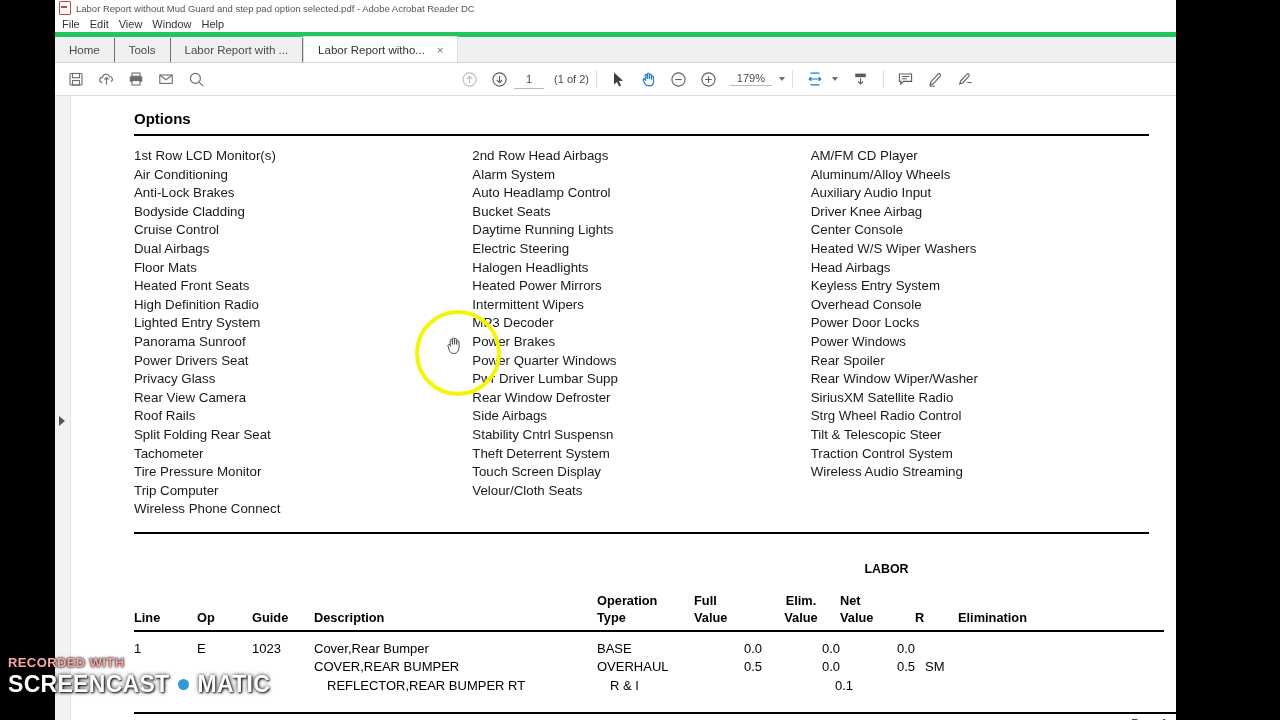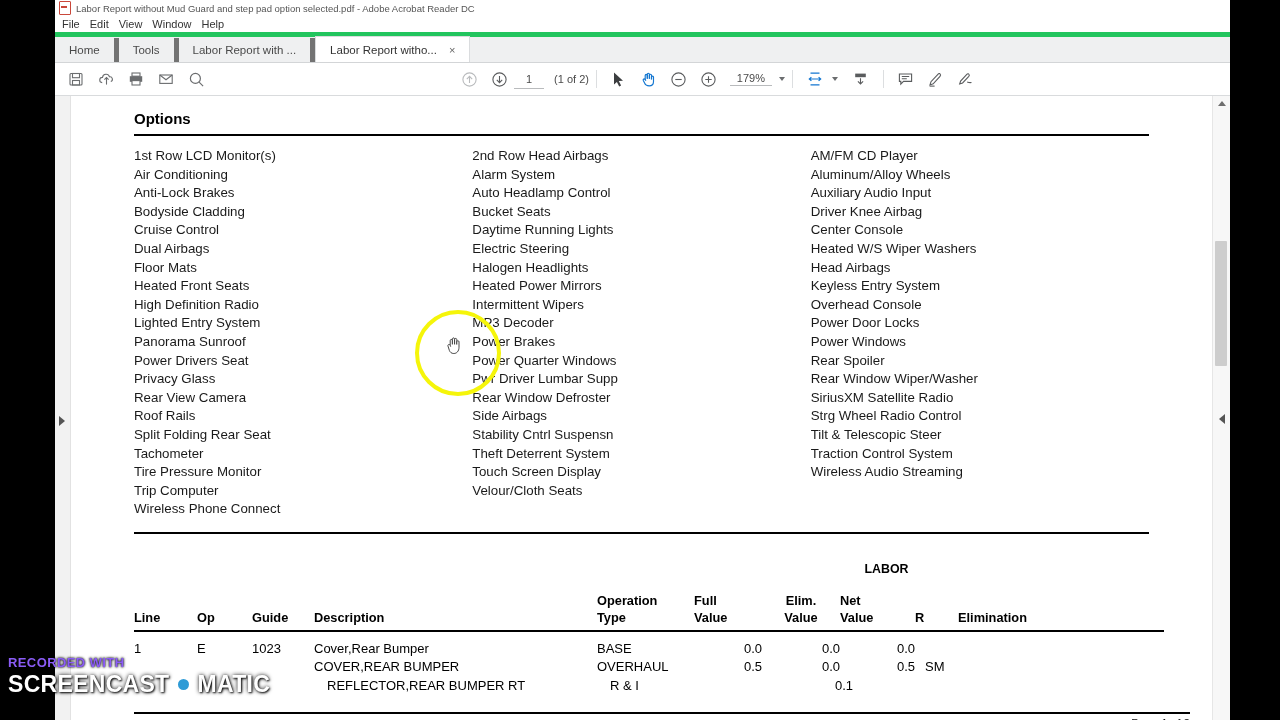--- a/index.html
+++ b/index.html
@@ -4,21 +4,21 @@
 <style>
   html, body {
     margin: 0; padding: 0;
     width: 1280px; height: 720px;
     background: #000;
     font-family: "Liberation Sans", sans-serif;
     overflow: hidden;
   }
   #screen {
     position: relative;
-    width: 1280px; height: 720px;
+    width: 1176px; height: 720px;
     background: #000;
     overflow: hidden;
   }
   
   #app-window {
     position: absolute;
     left: 55px; top: 0; width: 1175px; height: 720px;
     background: #ffffff;
     overflow: hidden;
   }
@@ -68,21 +68,21 @@
     background: #eff0f1;
     display: flex; align-items: flex-end;
     border-bottom: 1px solid #d3d5d7;
   }
   .tab {
     height: 24px;
     display: flex; align-items: center;
     font-size: 11.5px; color: #4a4a4a;
     padding: 0 14px;
     white-space: nowrap;
-    border-right: 5px solid #737373;
+    border-right: 1px solid #737373;
     background: #eff0f1;
   }
   .tab.doc { background: #eff0f1; }
   .tab.active {
     background: #ffffff;
     border-left: 1px solid #dadcde;
     border-right: 1px solid #dadcde;
     border-top: 1px solid #dadcde;
     height: 25px;
     color: #333;
@@ -249,21 +249,21 @@
     position: absolute; left: 375px; top: 240px;
     width: 18px; height: 22px; pointer-events: none;
   }
   
   #watermark {
     position: absolute; left: 8px; bottom: 22px;
     pointer-events: none;
     font-family: "Liberation Sans", sans-serif;
   }
   #wm-top {
-    font-size: 13px; font-weight: bold; color: #8b5cf6;
+    font-size: 13px; font-weight: bold; color: #fca5a5;
     letter-spacing: 0.4px; margin-bottom: 1px;
     text-shadow: 0 0 3px rgba(0,0,0,.85), 0 0 2px rgba(0,0,0,.9);
   }
   #wm-bottom {
     display: flex; align-items: center;
     font-size: 23px; font-weight: bold; color: #ffffff;
     letter-spacing: 0.3px;
     text-shadow: 0 0 4px rgba(0,0,0,.9), 1px 1px 2px rgba(0,0,0,.85);
   }
   #wm-dot {

